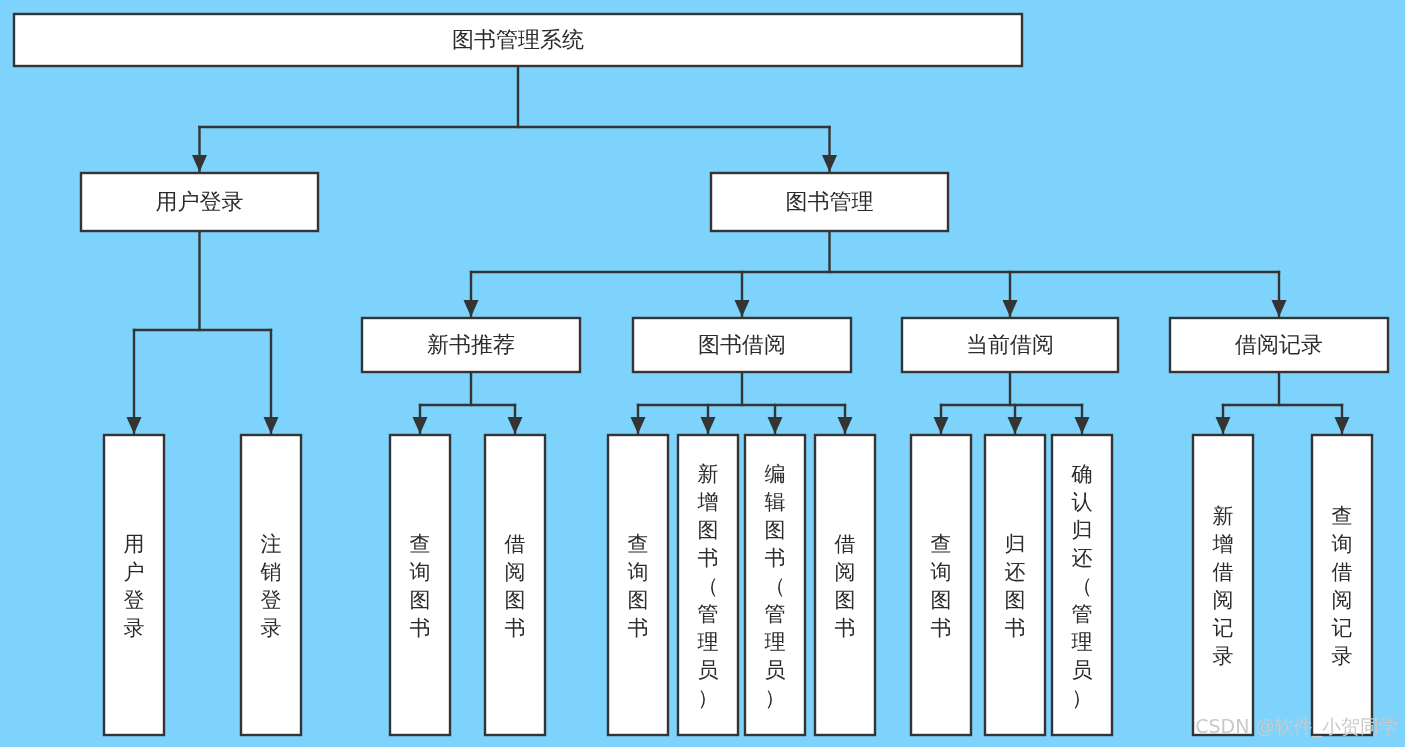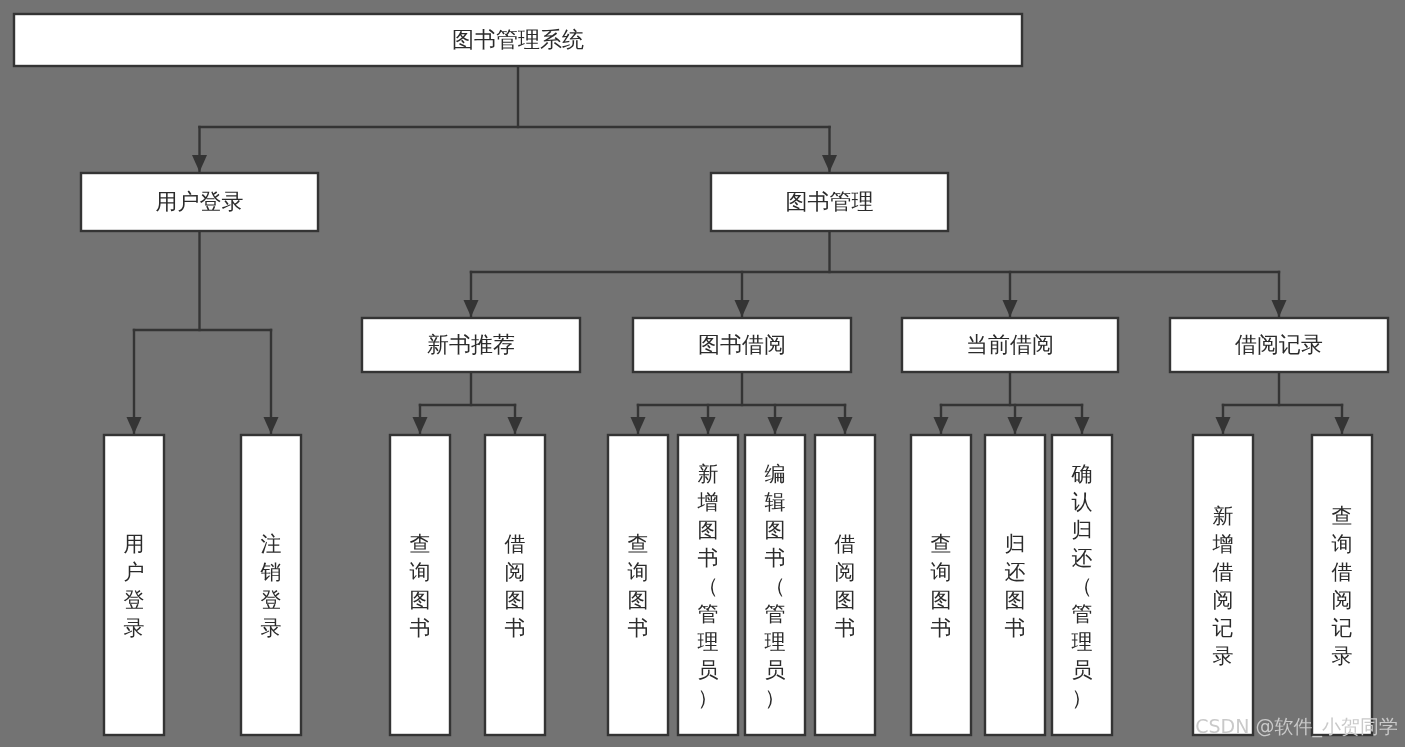--- a/index.html
+++ b/index.html
@@ -7,21 +7,21 @@
     padding: 0;
     background: #ffffff;
   }
   body {
     font-family: "DejaVu Sans", "Liberation Sans", sans-serif;
   }
   #diagram-root {
     position: relative;
     width: 1405px;
     height: 747px;
-    background: #737373;
+    background: #7dd3fc;
     overflow: hidden;
   }
   svg#flow-svg {
     position: absolute;
     top: 0;
     left: 0;
     width: 1405px;
     height: 747px;
     display: block;
   }

